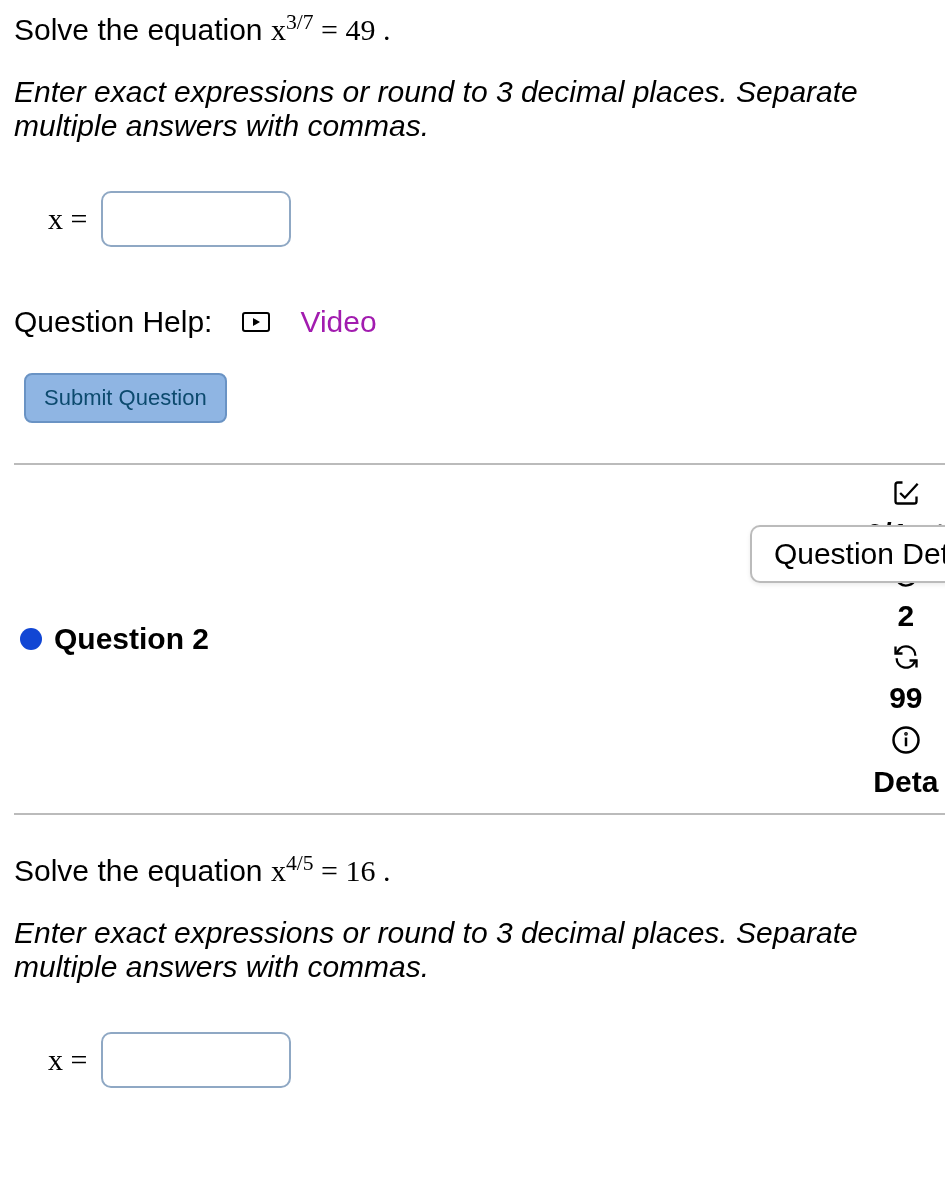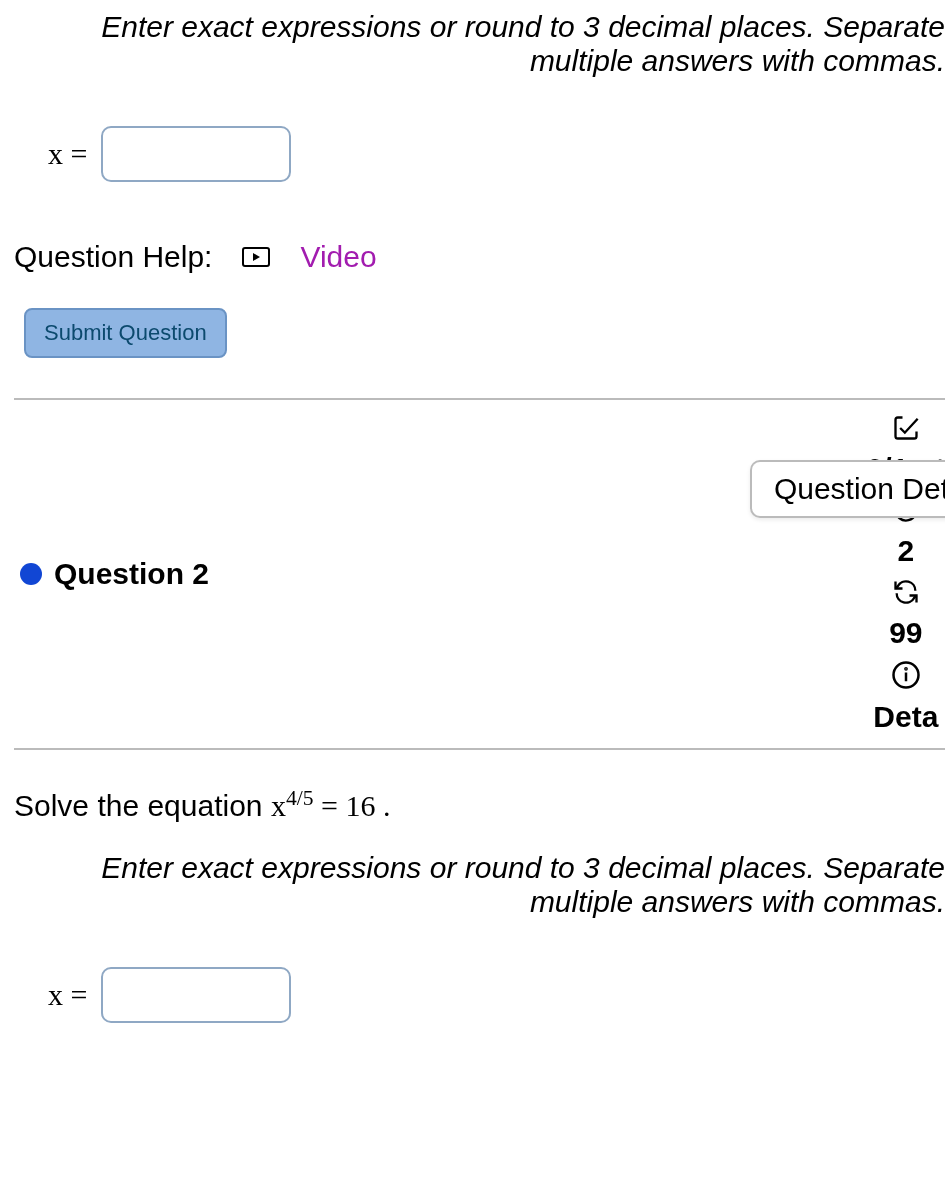--- a/index.html
+++ b/index.html
@@ -6,21 +6,21 @@
   body {
     margin: 0;
     padding: 10px 0 10px 14px;
     font-family: 'Trebuchet MS', 'Lucida Sans', Arial, sans-serif;
     font-size: 30px;
     color: #000;
     width: 945px;
     overflow: hidden;
   }
   .question-text { margin-bottom: 28px; }
-  .instructions { font-style: italic; margin-bottom: 48px; text-align: right; }
+  .instructions { font-style: italic; margin-bottom: 48px; }
   .answer-row {
     display: flex;
     align-items: center;
     gap: 14px;
     margin-left: 34px;
     margin-bottom: 58px;
   }
   .answer-label { font-family: Georgia, 'Times New Roman', serif; }
   .answer-input {
     height: 56px;
@@ -106,20 +106,26 @@
   .math {
     font-family: Georgia, 'Times New Roman', serif;
   }
   .expo { vertical-align: super; font-size: 0.72em; }
   .q2-body .question-text { margin-top: 4px; }
 </style>
 </head>
 <body>
 
 <div>
+  <div class="question-text">
+    <span>Solve the equation  </span>
+    <span class="math">
+      <span>x</span><span class="expo">3/7</span><span> = 49 .</span>
+    </span>
+  </div>
   <div class="instructions">Enter exact expressions or round to 3 decimal places. Separate multiple answers with commas.</div>
   <div class="answer-row">
     <span class="answer-label math">x =</span>
     <input class="answer-input" value="" style="">
   </div>
   <div class="help-row">
     <span>Question Help:</span>
     <span class="video-icon">
       <svg viewBox="0 0 10 10">
           <polygon points="2,1 9,5 2,9" fill="#000"></polygon>

